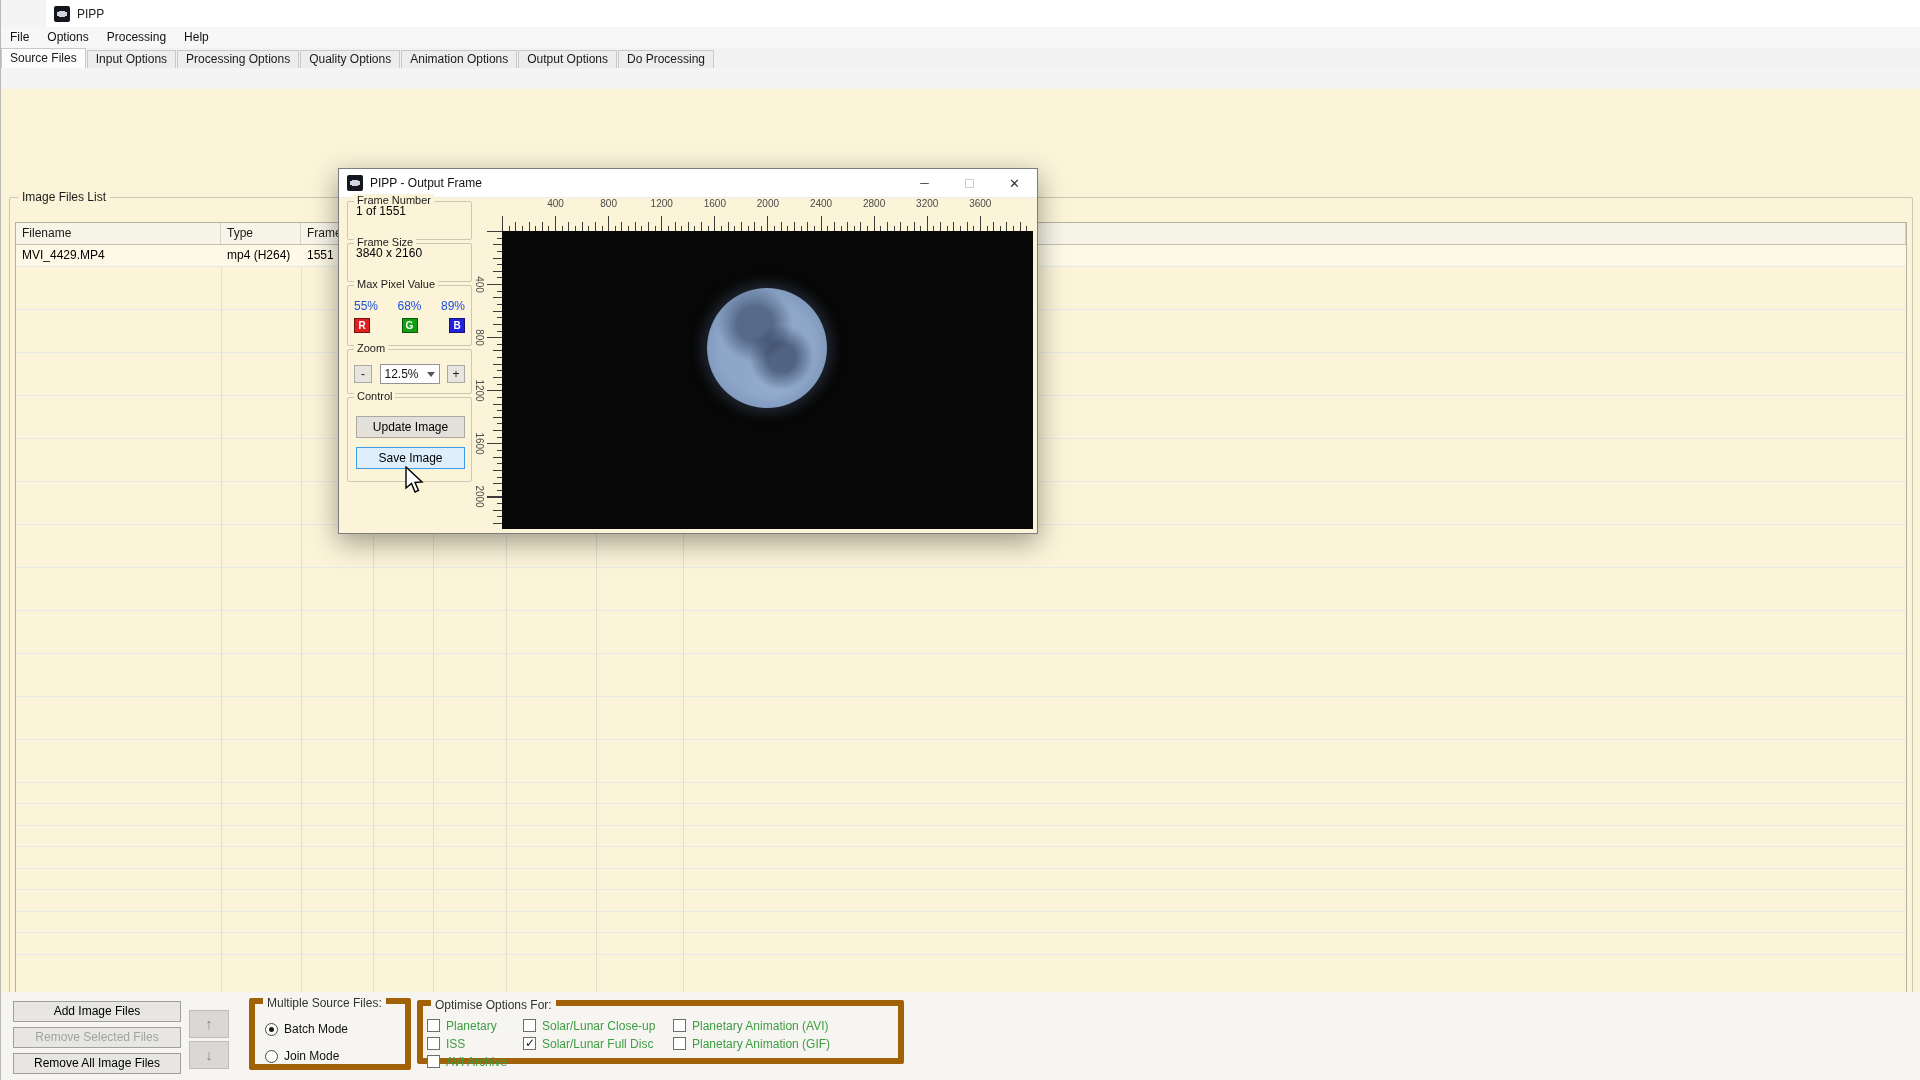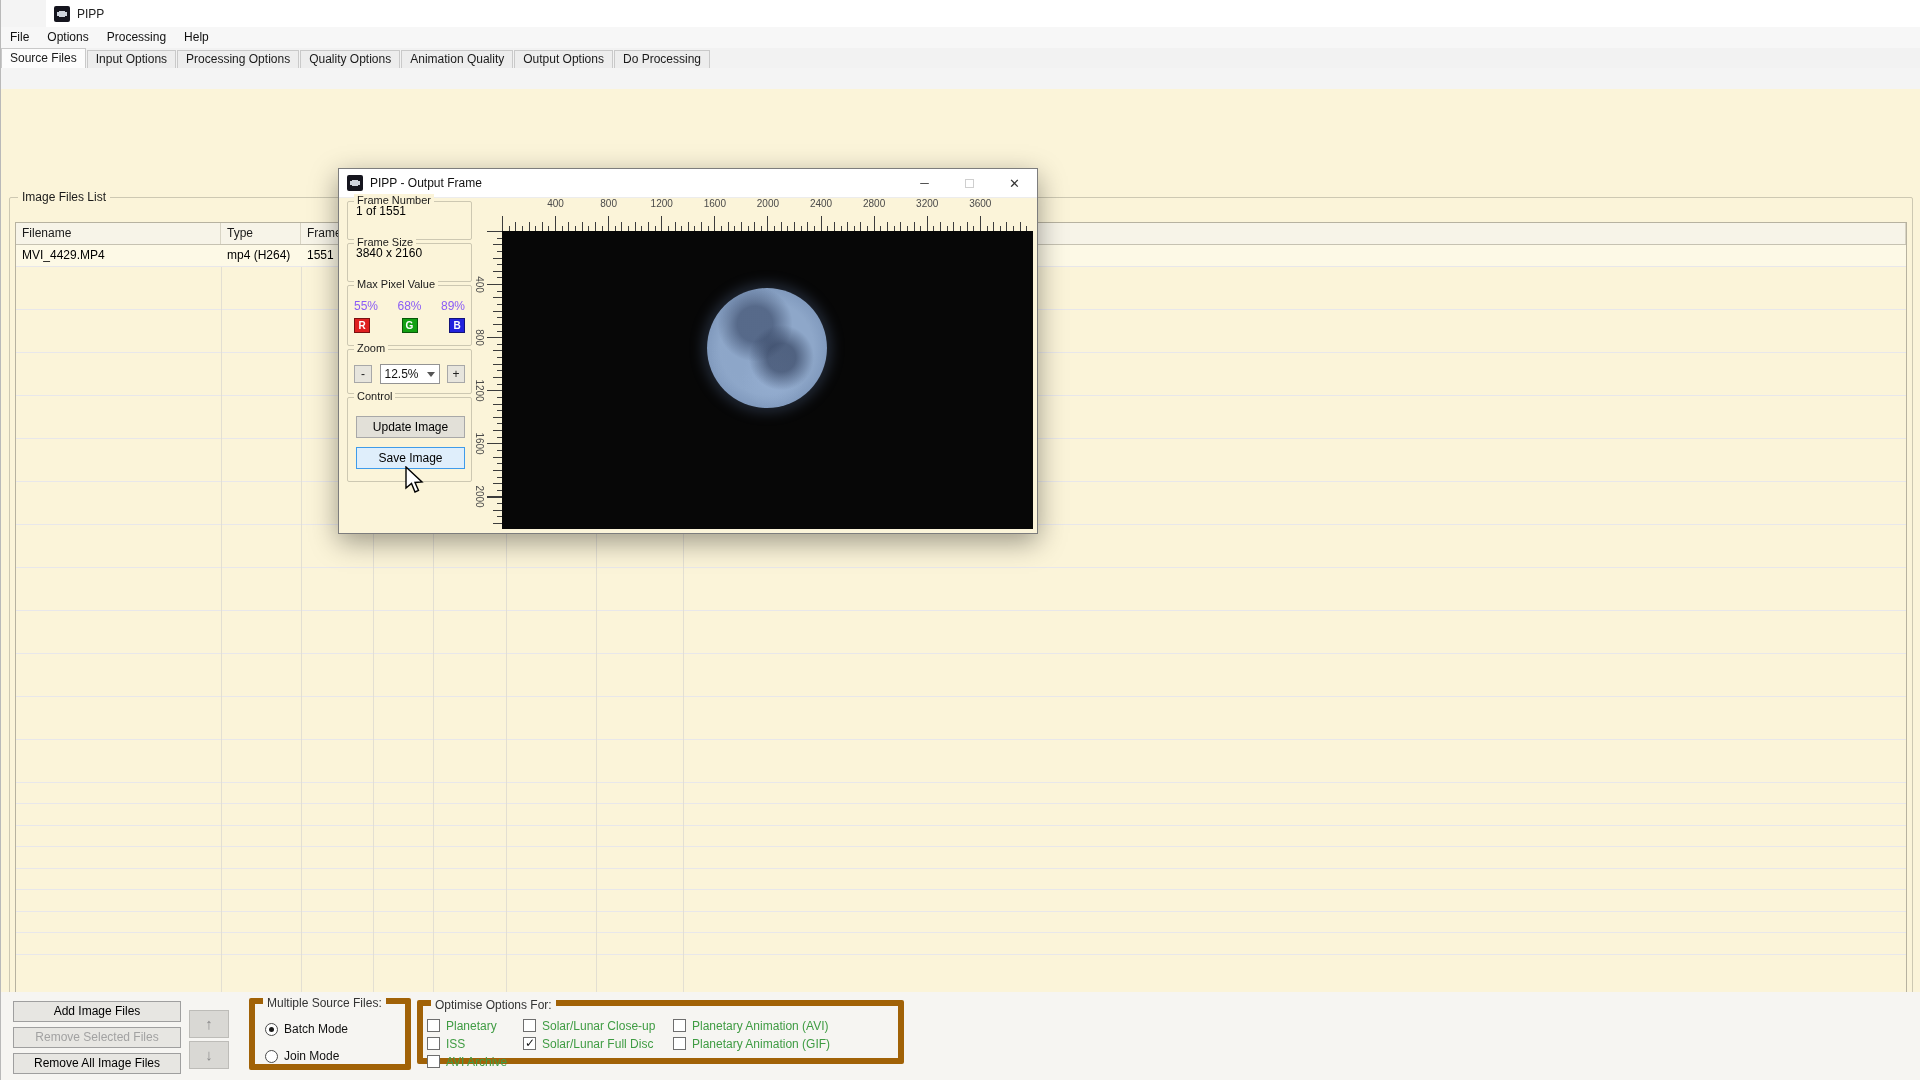--- a/index.html
+++ b/index.html
@@ -59,21 +59,21 @@
   .dialog { position:absolute; left:337px; top:168px; width:700px; height:366px; background:#fbf4d9; border:1px solid #7d7d7d; box-shadow:0 8px 26px rgba(0,0,0,.38); z-index:10; }
   .dlg-title { position:absolute; left:0; top:0; width:100%; height:29px; background:#ffffff; display:flex; align-items:center; padding-left:8px; border-bottom:1px solid #ececec; }
   .dlg-title .t { font-size:12px; color:#111; }
   .dlg-btns { position:absolute; right:0; top:0; height:28px; display:flex; }
   .dlg-btn { width:45px; height:28px; display:flex; align-items:center; justify-content:center; color:#333; font-size:12px; }
   .dlg-btn .maxbox { width:9px; height:9px; border:1px solid #cfcfcf; }
   .dlg-btn.close { font-size:13px; }
   .dgroup { position:absolute; left:8px; width:125px; border:1px solid #cdc8b2; border-radius:2px; }
   .dgroup > .glabel { position:absolute; top:-8px; left:6px; background:#fbf4d9; padding:0 3px; font-size:11px; color:#1a1a1a; white-space:nowrap; }
   .dval { position:absolute; left:8px; top:2px; font-size:12px; color:#000; }
-  .pcts { position:absolute; left:6px; right:6px; top:13px; display:flex; justify-content:space-between; color:#8b5cf6; }
+  .pcts { position:absolute; left:6px; right:6px; top:13px; display:flex; justify-content:space-between; color:#1d4ed8; }
   .rgbrow { position:absolute; left:6px; right:6px; top:32px; display:flex; justify-content:space-between; }
   .rgb { width:16px; height:15px; color:#fff; font-size:10px; font-weight:bold; text-align:center; line-height:14px; border:1px solid rgba(0,0,0,.45); }
   .rgb.r { background:#df2020; } .rgb.g { background:#12a012; } .rgb.b { background:#2222dd; }
   .zoomrow { position:absolute; left:6px; right:6px; top:14px; display:flex; align-items:center; justify-content:space-between; }
   .sqbtn { width:18px; height:18px; background:#e7e5dd; border:1px solid #a8a8a8; text-align:center; line-height:16px; font-size:12px; color:#222; }
   .zsel { width:60px; height:20px; background:#fff; border:1px solid #939393; display:flex; align-items:center; padding:0 4px; font-size:12px; color:#111; justify-content:space-between; }
   .zsel .chev { width:0; height:0; border-left:4px solid transparent; border-right:4px solid transparent; border-top:5px solid #555; }
   .cbtn { position:absolute; left:8px; width:109px; height:22px; background:#e2e0d8; border:1px solid #a8a8a8; text-align:center; line-height:20px; font-size:12px; color:#000; }
   .cbtn.hover { background:#dfeefb; border:1px solid #3f9bea; }
   
@@ -128,21 +128,21 @@
       <span class="menu-item">Processing</span>
       <span class="menu-item">Help</span>
     </div>
 
   <div class="tabstrip strip1">
 
   <div class="tab">Source Files</div>
       <div class="tab">Input Options</div>
       <div class="tab">Processing Options</div>
       <div class="tab">Quality Options</div>
-      <div class="tab">Animation Quality</div>
+      <div class="tab">Animation Options</div>
       <div class="tab">Output Options</div>
       <div class="tab">Do Processing</div>
     </div>
 
 
   <div class="client">
     <div class="groupbox gb-files">
       <span class="glabel">Image Files List</span>
       <div class="ftable">
         <div class="tgrid thead">

